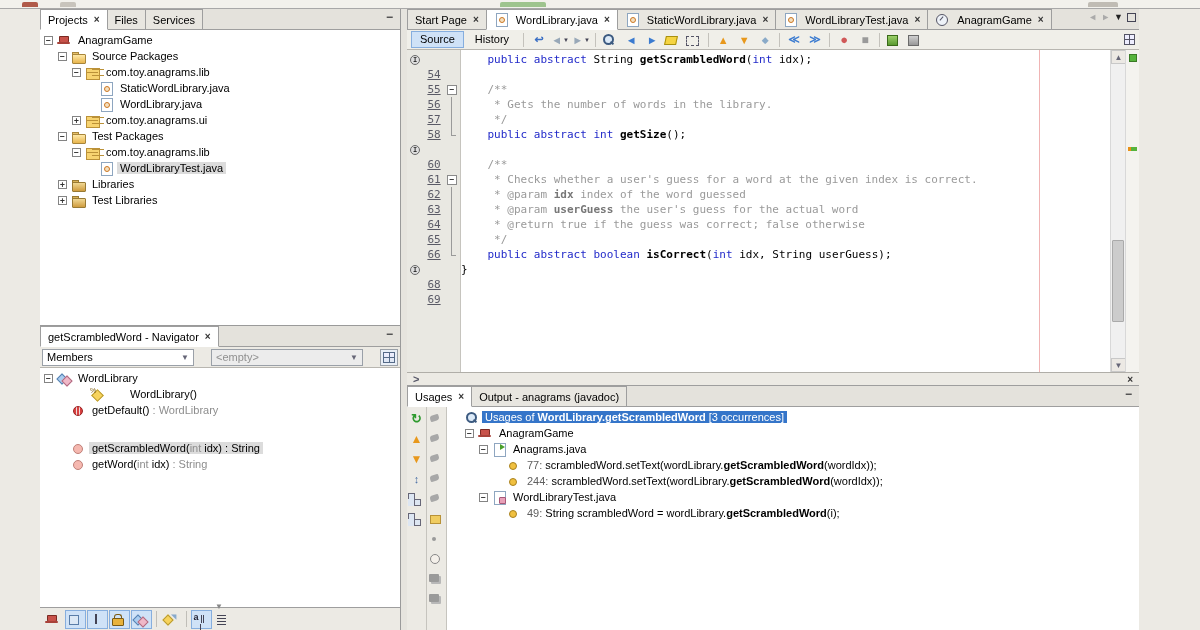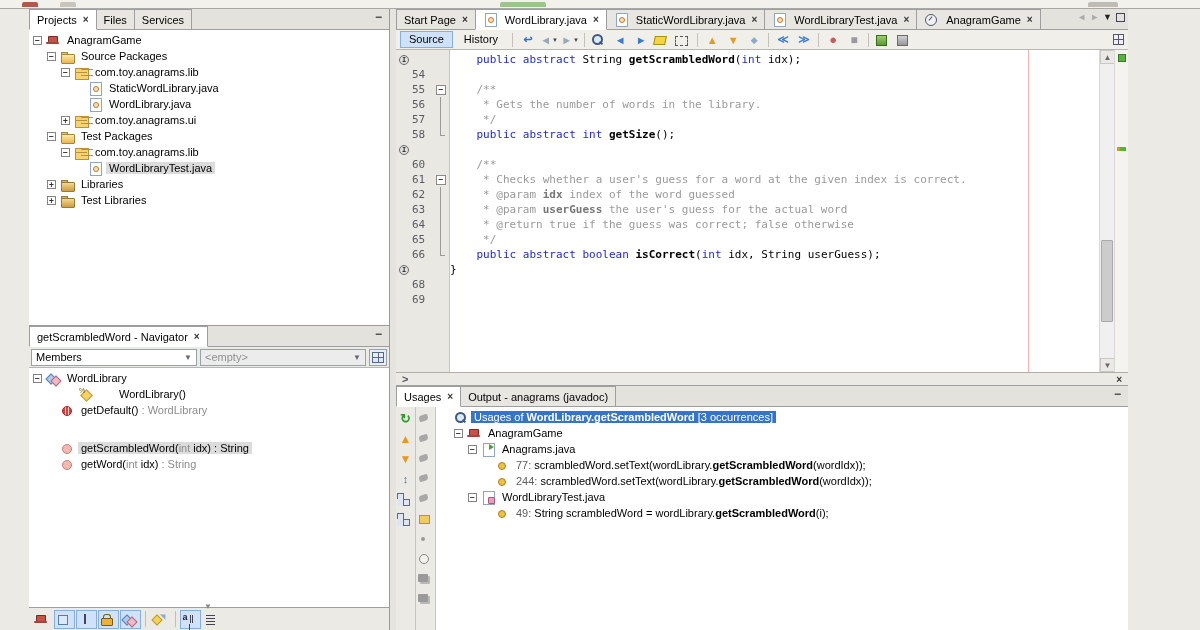--- a/index.html
+++ b/index.html
@@ -4,21 +4,21 @@
 <style>
   * { margin:0; padding:0; box-sizing:border-box; }
   html,body { width:1200px; height:630px; overflow:hidden; }
   body { font-family:"Liberation Sans", sans-serif; font-size:11px; color:#000; background:#fff; }
   .app { position:relative; width:1200px; height:630px; background:#eceae4; }
 
   
   .top-sliver { position:absolute; left:0; top:0; width:1200px; height:9px; background:#f2f1ec; border-bottom:1px solid #a8a8a8; overflow:hidden; }
   .sliver-bit { position:absolute; bottom:1px; height:5px; border-radius:2px 2px 0 0; }
 
-  .main { position:absolute; left:0; top:9px; width:1128px; height:621px; display:flex;padding-left:29px; }
+  .main { position:absolute; left:11px; top:9px; width:1128px; height:621px; display:flex;padding-left:29px; }
   .left-col { width:361px; display:flex; flex-direction:column; border-right:1px solid #9a9a9a; }
   .splitter-v { width:6px; background:#e6e4de; }
   .right-col { flex:1; display:flex; flex-direction:column; min-width:0; }
 
   
   .tabbar { height:21px; background:#e4e2dc; border-bottom:1px solid #9e9e9e; display:flex; align-items:flex-end; position:relative; }
   .tab { height:20px; display:flex; align-items:center; gap:4px; padding:0 7px; border:1px solid #9e9e9e; border-bottom:none; background:#e8e6e0; margin-right:-1px; white-space:nowrap; cursor:default; }
   .tab.active { background:#fff; height:21px; margin-bottom:-1px; border-bottom:1px solid #fff; }
   .tab .x { color:#333; font-size:10px; font-weight:bold; padding-left:2px; }
   .tabbar-right { position:absolute; right:3px; top:3px; display:flex; gap:4px; align-items:center; }
@@ -82,21 +82,21 @@
   .ic-sortaz::after { content:""; position:absolute; left:8px; top:2px; width:1px; height:8px; background:#445; box-shadow:2px 0 0 #445, -1px 9px 0 #445; }
   .ic-sortsrc::before { content:""; position:absolute; left:2px; top:2px; width:9px; height:1px; background:#445; box-shadow:0 3px 0 #445, 0 6px 0 #445, 0 9px 0 #445; }
   .ic-hl::before { content:""; position:absolute; left:1px; top:3px; width:10px; height:7px; background:#f5d442; border:1px solid #a89010; transform:skewX(-12deg); }
   .ic-rect::before { content:""; position:absolute; left:1px; top:3px; width:11px; height:8px; border:1px dashed #556; }
   .ic-cblock-g::before { content:""; position:absolute; left:2px; top:2px; width:9px; height:9px; background:linear-gradient(#9cd06a,#5a9a30); border:1px solid #3a6a1a; }
   .ic-cblock-x::before { content:""; position:absolute; left:2px; top:2px; width:9px; height:9px; background:linear-gradient(#d0d0d0,#989898); border:1px solid #6a6a6a; }
 
   
   .projects-panel { height:317px; display:flex; flex-direction:column; border-bottom:1px solid #9a9a9a; }
   .navigator-panel { flex:1; display:flex; flex-direction:column; min-height:0; }
-  .combo-row { height:21px; display:flex; align-items:center; background:#eceae4; border-bottom:1px solid #b8b6b0; padding:1px 2px; gap:3px; }
+  .combo-row { height:21px; display:flex; align-items:center; background:#eceae4; border-bottom:1px solid #b8b6b0; padding:1px 2px; gap:17px; }
   .combo { flex:1; height:17px; background:#fff; border:1px solid #9aa0a8; display:flex; align-items:center; padding:0 4px; justify-content:space-between; }
   .combo.disabled { background:#ececec; color:#909090; }
   .combo .arr { color:#667; font-size:8px; }
   .combo-btn { width:18px; height:17px; border:1px solid #9aa0a8; background:#e8eef6; display:flex; align-items:center; justify-content:center; }
 
   
   .filter-bar { height:23px; border-top:1px solid #9e9e9e; background:#eceae4; display:flex; align-items:center; padding:0 3px; gap:1px; position:relative; }
   .fbtn { width:21px; height:19px; display:flex; align-items:center; justify-content:center; border:1px solid transparent; }
   .fbtn.on { background:#cfe2f7; border:1px solid #86aede; }
   .fsep { width:1px; height:16px; background:#c0beb8; margin:0 3px; }
@@ -112,21 +112,21 @@
   .split-icon { position:absolute; right:4px; top:4px; width:11px; height:11px; border:1px solid #556; background:#eef; }
   .split-icon::before { content:""; position:absolute; left:0; right:0; top:4px; height:1px; background:#556; }
   .split-icon::after { content:""; position:absolute; top:0; bottom:0; left:4px; width:1px; background:#556; }
 
   
   .editor { flex:1; position:relative; background:#fff; overflow:hidden; display:flex; min-height:0; }
   .gutter { width:54px; background:#e9e8e2; border-right:1px solid #c6c4be; flex:none; padding-top:2px; }
   .g-row { height:15px; display:flex; align-items:center; }
   .g-glyph { width:16px; display:flex; justify-content:center; }
   .g-abs { width:10px; height:10px; border-radius:50%; background:#dedede; border:1px solid #6a6a6a; font:bold 7px/9px "DejaVu Sans Mono",monospace; color:#333; text-align:center; }
-  .g-num { width:22px; text-align:left; color:#5a5a66; font:11px "DejaVu Sans Mono",monospace; }
+  .g-num { width:22px; text-align:center; color:#5a5a66; font:11px "DejaVu Sans Mono",monospace;text-decoration:underline; }
   .g-fold { width:14px; height:15px; position:relative; }
   .fold-start::before { content:"−"; position:absolute; left:2px; top:3px; width:8px; height:8px; border:1px solid #8a8a8a; background:#fff; font:bold 8px/7px "DejaVu Sans Mono",monospace; text-align:center; color:#333; }
   .fold-mid::before { content:""; position:absolute; left:6px; top:0; bottom:0; width:1px; background:#9a9a9a; }
   .fold-end::before { content:""; position:absolute; left:6px; top:0; height:8px; width:1px; background:#9a9a9a; }
   .fold-end::after { content:""; position:absolute; left:6px; top:8px; width:5px; height:1px; background:#9a9a9a; }
   .code { flex:1; position:relative; padding-top:2px; overflow:hidden; }
   .code pre { font:11px/15px "DejaVu Sans Mono",monospace; white-space:pre; }
   .s-kw { color:#2129c9; }
   .s-pl { color:#000; }
   .s-cm { color:#9a9a9a; }

